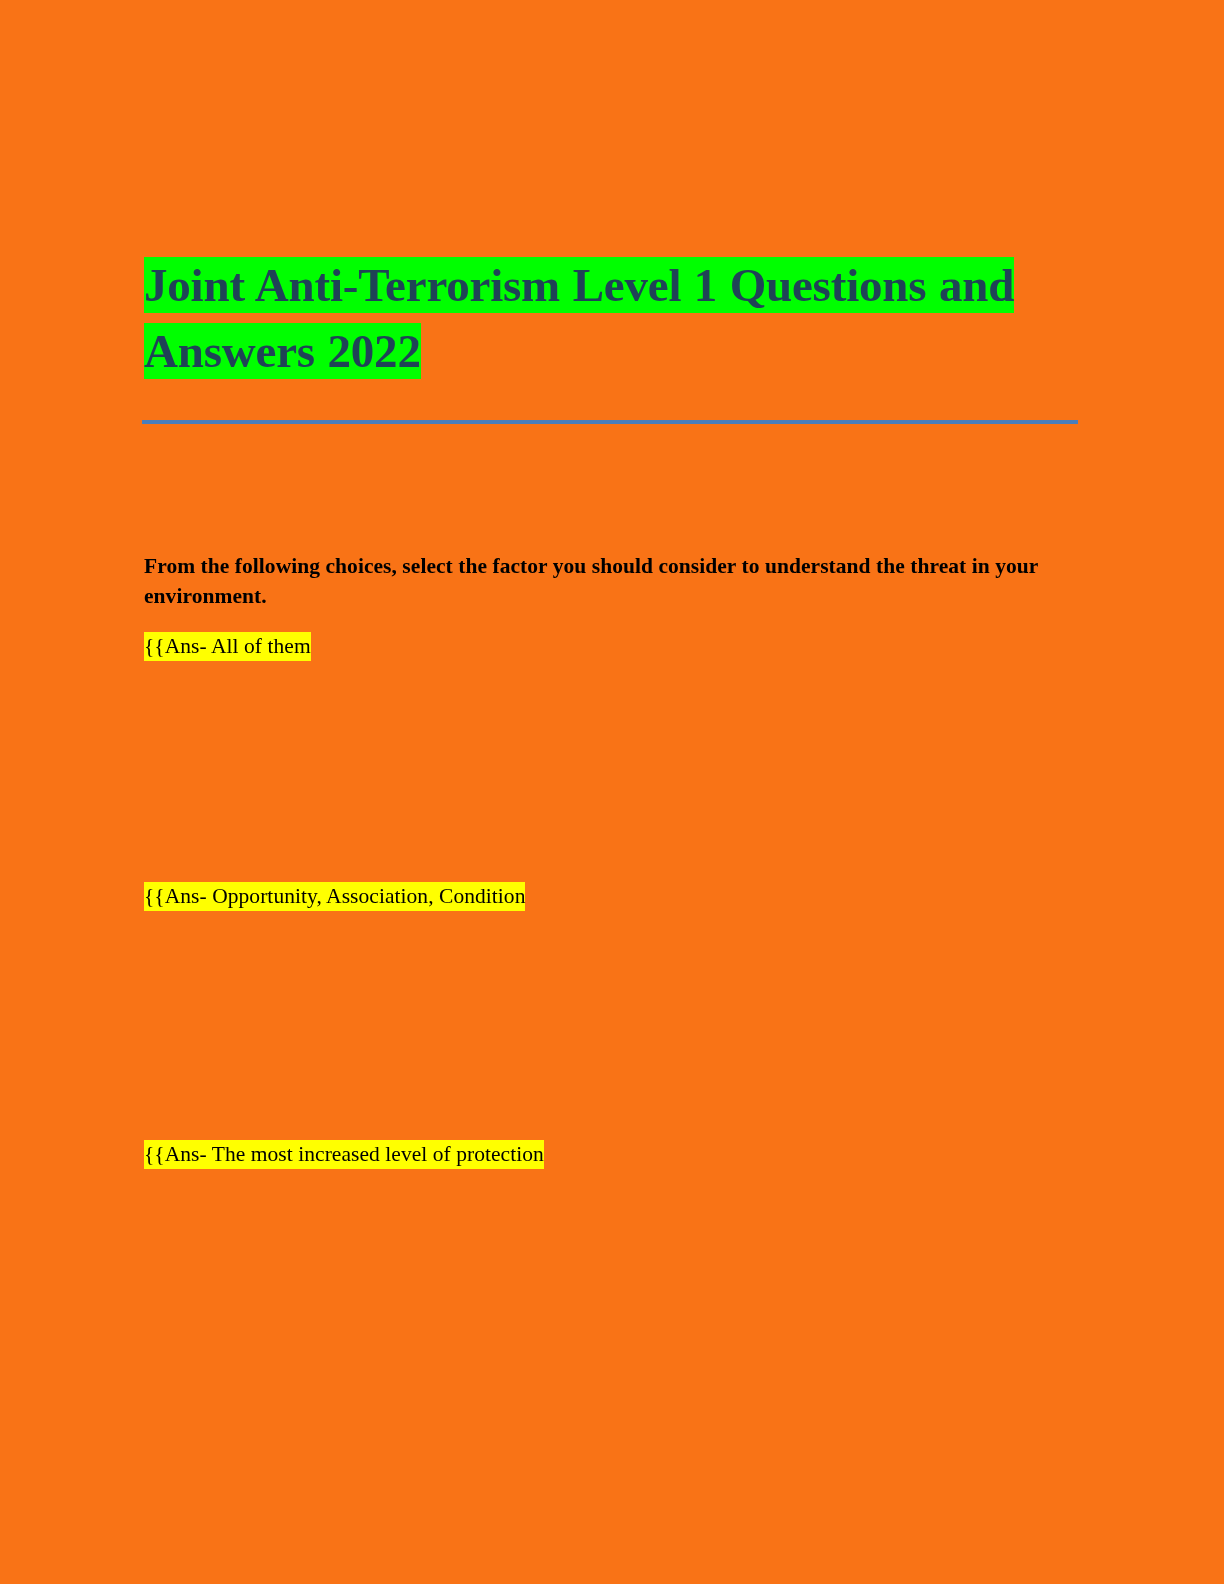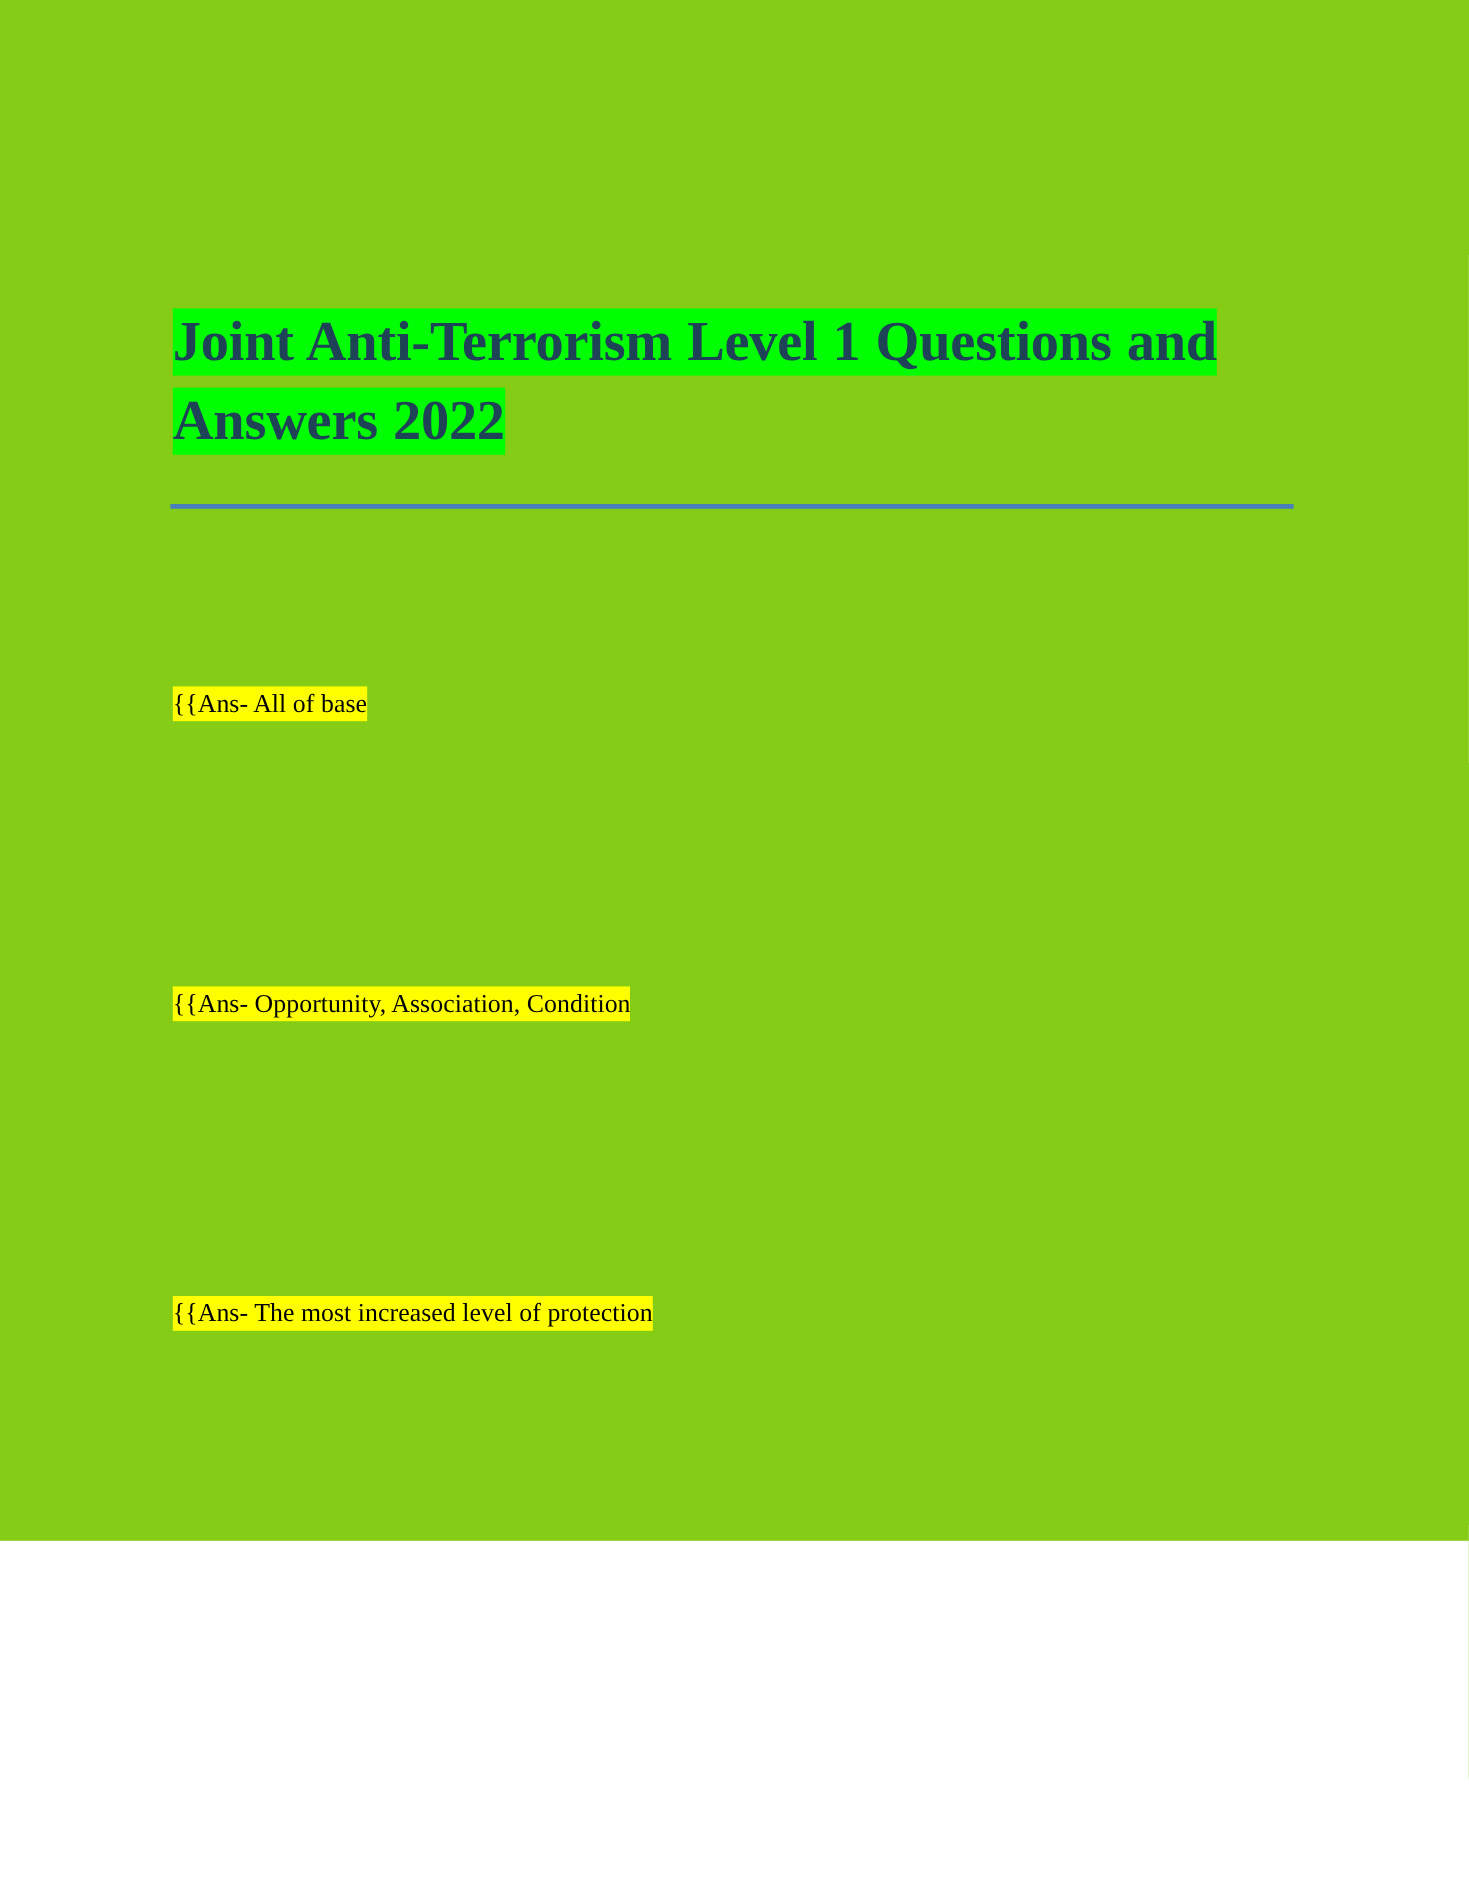--- a/index.html
+++ b/index.html
@@ -11,22 +11,22 @@
     height: 1584px;
     background: #ffffff;
     font-family: "Liberation Serif", "DejaVu Serif", serif;
     -webkit-font-smoothing: none;
     overflow: hidden;
   }
 
   .page {
     position: relative;
     width: 1224px;
-    height: 1284px;
-    background: #84cc16;
+    height: 1584px;
+    background: #f97316;
     box-sizing: border-box;
   }
 
   
   .title-block {
     position: absolute;
     left: 144px;
     top: 252px;
     width: 940px;
   }
@@ -109,21 +109,22 @@
 
   <div class="title-block">
     <h1 class="doc-title"><span class="hl-green">Joint Anti-Terrorism Level 1 Questions and Answers 2022</span></h1>
   </div>
 
   <div class="divider"></div>
 
   <div class="qa-list">
 
     <div class="qa-block gap-1">
-      <p class="answer"><span class="hl-yellow">{{Ans- All of base</span></p>
+      <p class="question">From the following choices, select the factor you should consider to understand the threat in your environment.</p>
+      <p class="answer"><span class="hl-yellow">{{Ans- All of them</span></p>
     </div>
 
     <div class="qa-block gap-2">
       <p class="answer"><span class="hl-yellow">{{Ans- Opportunity, Association, Condition</span></p>
     </div>
 
     <div class="qa-block gap-3">
       <p class="answer"><span class="hl-yellow">{{Ans- The most increased level of protection</span></p>
     </div>
 

